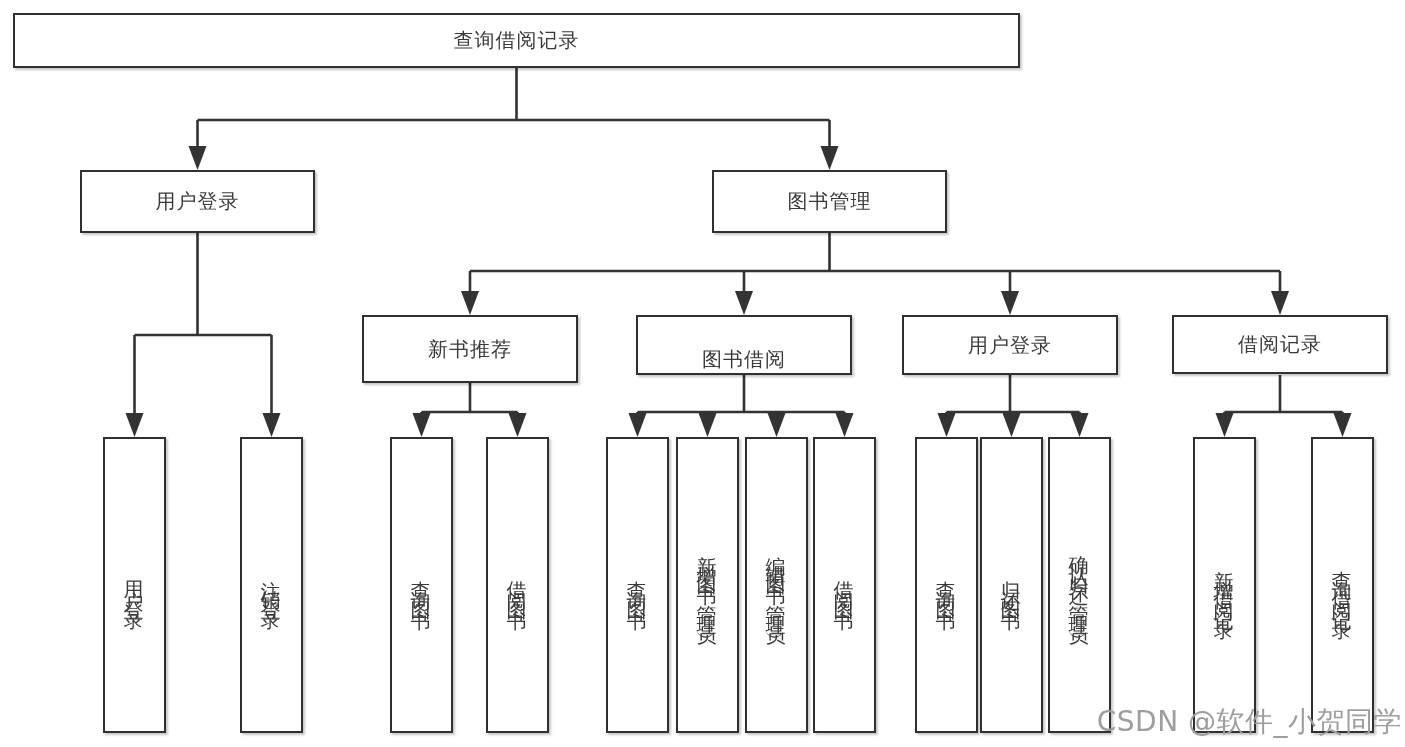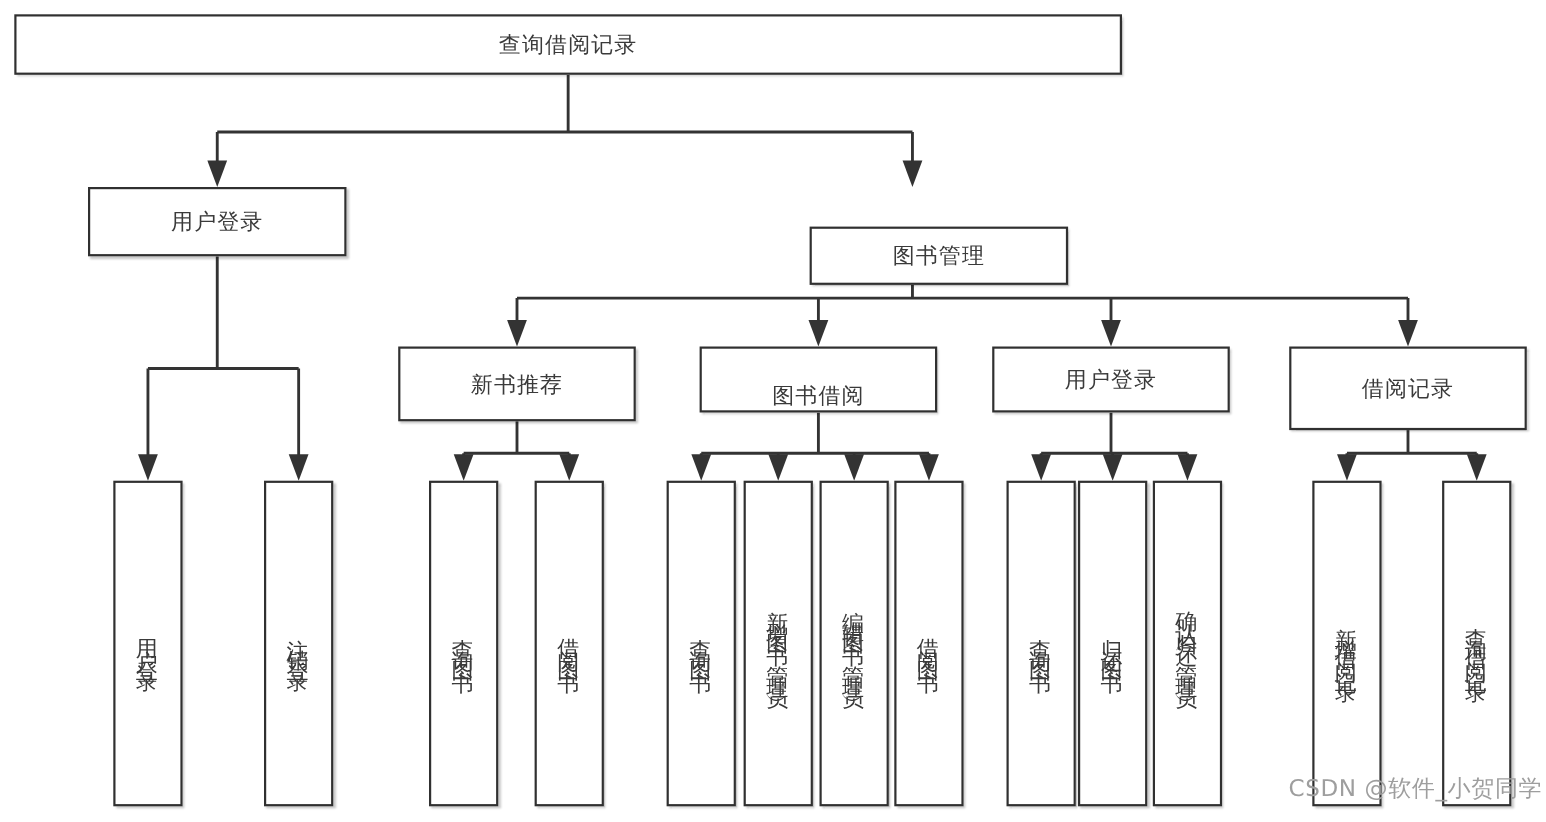--- a/index.html
+++ b/index.html
@@ -46,22 +46,22 @@
   .vtext{
     writing-mode:vertical-rl;
     text-orientation:mixed;
     font-size:20px;
     letter-spacing:10px;
     color:var(--text);
     white-space:nowrap;
   }
   .watermark{
     position:absolute;
-    right:3px;bottom:16px;
-    font-size:21px;
+    right:3px;bottom:6px;
+    font-size:28px;
     color:var(--watermark);
     z-index:5;
     letter-spacing:0.5px;
   }
 </style>
 </head>
 <body>
 
 <div class="canvas">
 
@@ -98,34 +98,34 @@
     </g>
   </svg>
 
   <div class="node" style="left:13px;top:13px;width:1007px;height:55px;">
     <span>查询借阅记录</span>
   </div>
 
   <div class="node" style="left:80px;top:170px;width:235px;height:63px;">
     <span>用户登录</span>
   </div>
-  <div class="node" style="left:736px;top:170px;width:235px;height:53px;margin-top:36px;">
+  <div class="node" style="left:712px;top:170px;width:235px;height:63px;">
     <span>图书管理</span>
   </div>
 
   <div class="node" style="left:362px;top:315px;width:216px;height:68px;">
     <span>新书推荐</span>
   </div>
   <div class="node" style="left:636px;top:315px;width:216px;height:60px;align-items:flex-end;">
     <span>图书借阅</span>
   </div>
   <div class="node" style="left:902px;top:315px;width:216px;height:60px;">
     <span>用户登录</span>
   </div>
-  <div class="node" style="left:1172px;top:315px;width:216px;height:76px;">
+  <div class="node" style="left:1172px;top:315px;width:216px;height:59px;">
     <span>借阅记录</span>
   </div>
 
   <div class="leaf" style="left:103px;">
     <span class="vtext">用户登录</span>
   </div>
   <div class="leaf" style="left:240px;">
     <span class="vtext">注销登录</span>
   </div>
 

